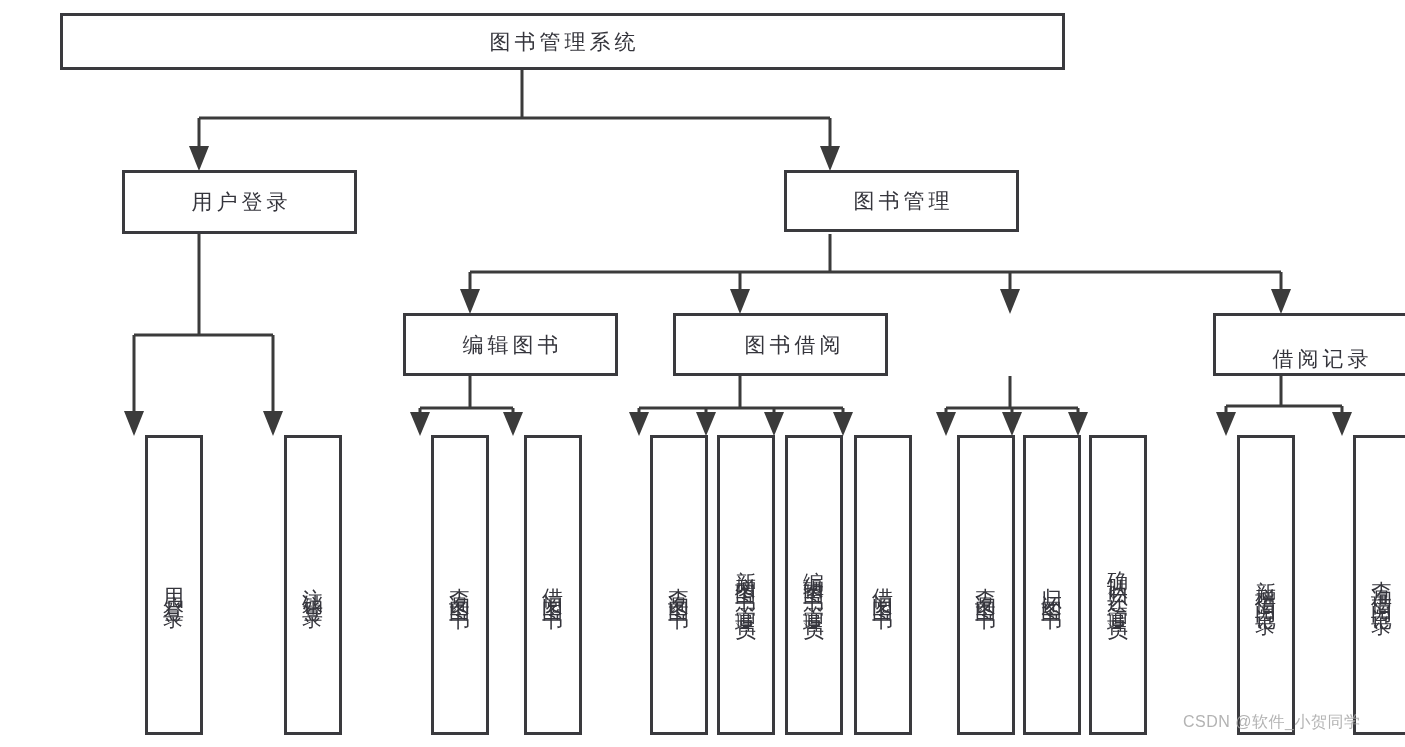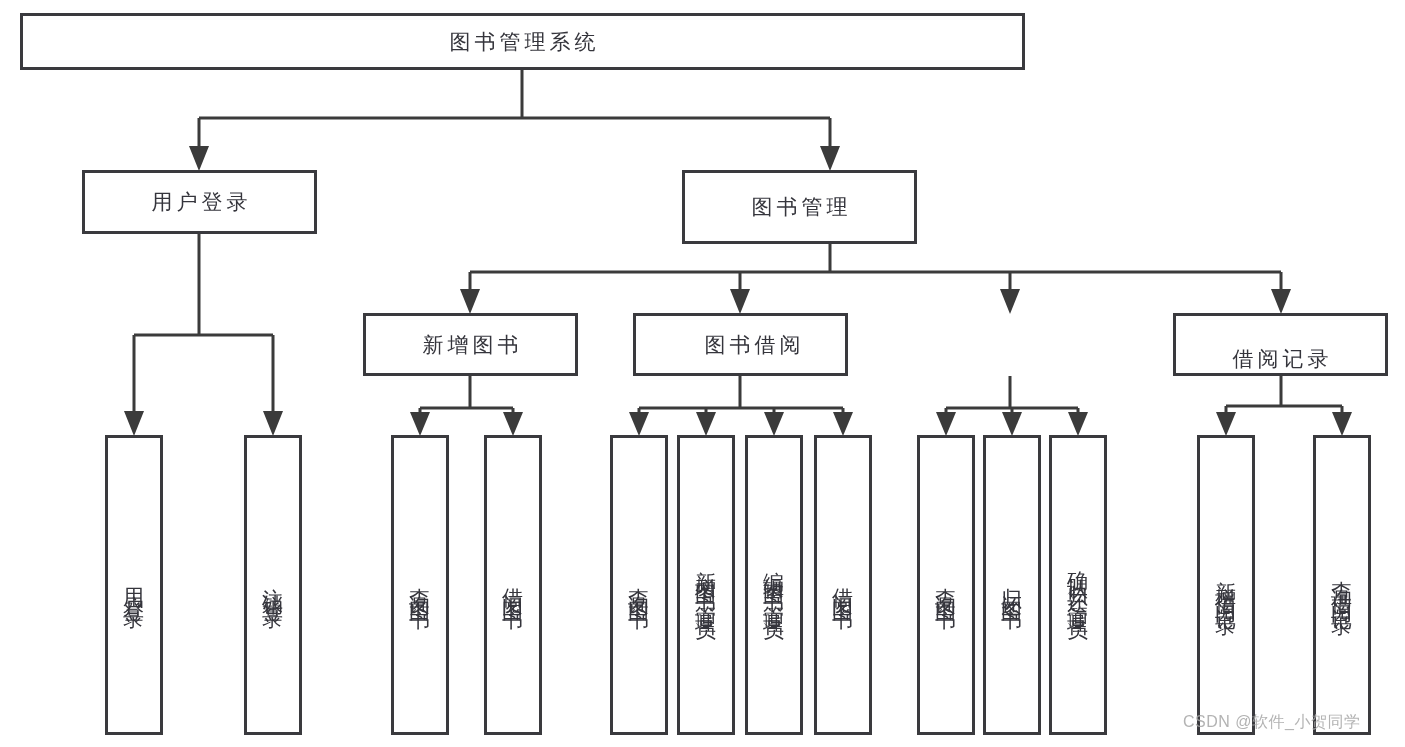--- a/index.html
+++ b/index.html
@@ -23,30 +23,31 @@
   .node {
     position: absolute;
     box-sizing: border-box;
     border: 3px solid #3a3a3e;
     background: #ffffff;
     display: flex;
     align-items: center;
     justify-content: center;
     color: #35353c;
     z-index: 2;
+    margin-left: 40px;
   }
   .hnode span {
     font-size: 21px;
     letter-spacing: 4px;
     text-indent: 4px;
     white-space: nowrap;
   }
   .root-node   { left: 20px;  top: 13px;  width: 1005px; height: 57px; }
   .l2-a        { left: 82px;  top: 170px; width: 235px;  height: 64px; }
-  .l2-b        { left: 682px; top: 170px; width: 235px;  height: 74px; }
+  .l2-b        { left: 744px; top: 170px; width: 235px;  height: 62px; }
   .l3          { top: 313px; width: 215px; height: 63px; }
   .l3-1 { left: 363px; }
   .l3-2 { left: 633px; padding-left: 24px; }
   .l3-3 { left: 903px; }
   .l3-4 { left: 1173px; align-items: flex-end; }
   .leaf {
     top: 435px;
     width: 58px;
     height: 300px;
   }
@@ -139,21 +140,21 @@
   </div>
 
   <div class="node hnode l2-a">
     <span>用户登录</span>
   </div>
   <div class="node hnode l2-b">
     <span>图书管理</span>
   </div>
 
   <div class="node hnode l3 l3-1">
-    <span>新增图书</span>
+    <span>编辑图书</span>
   </div>
   <div class="node hnode l3 l3-2">
     <span>图书借阅</span>
   </div>
   <div class="node hnode l3 l3-4">
     <span>借阅记录</span>
   </div>
 
   <div class="node leaf leaf-a1">
     <span>用户登录</span>

